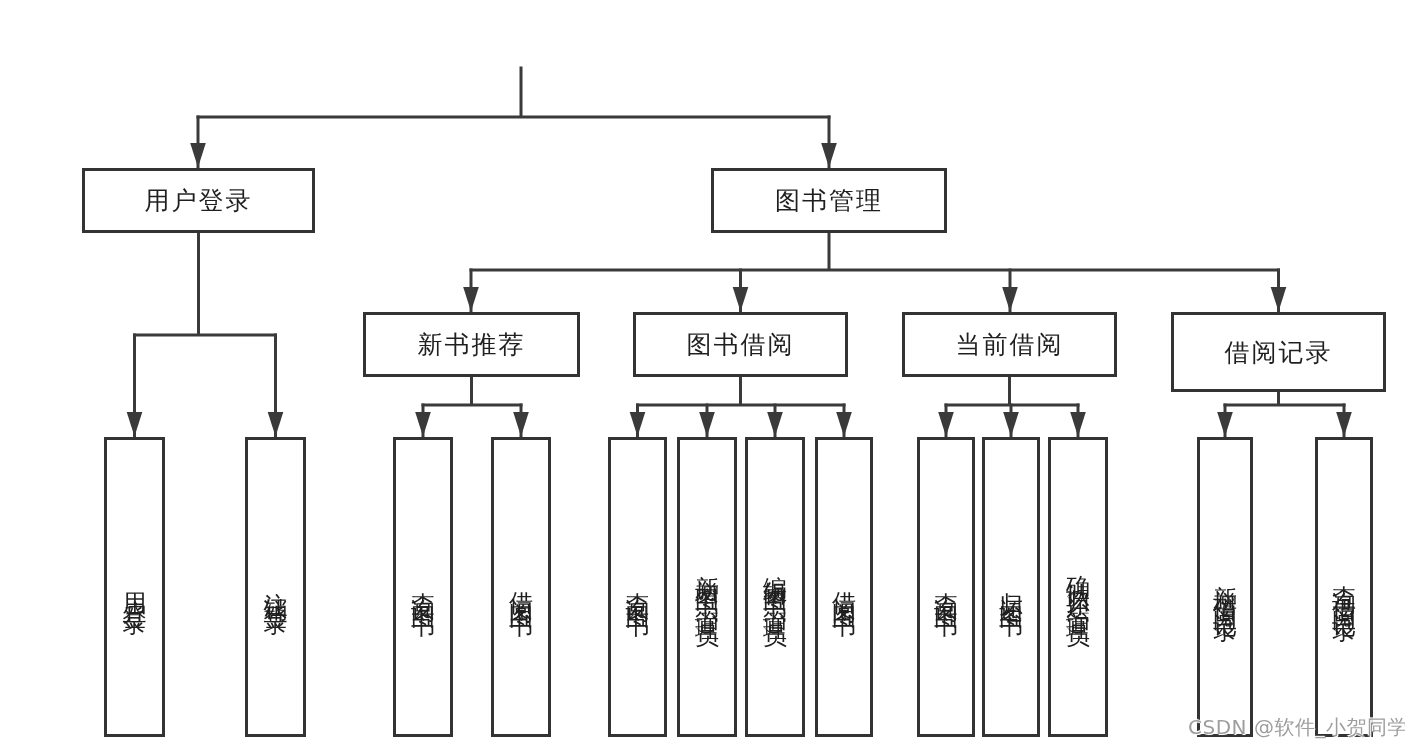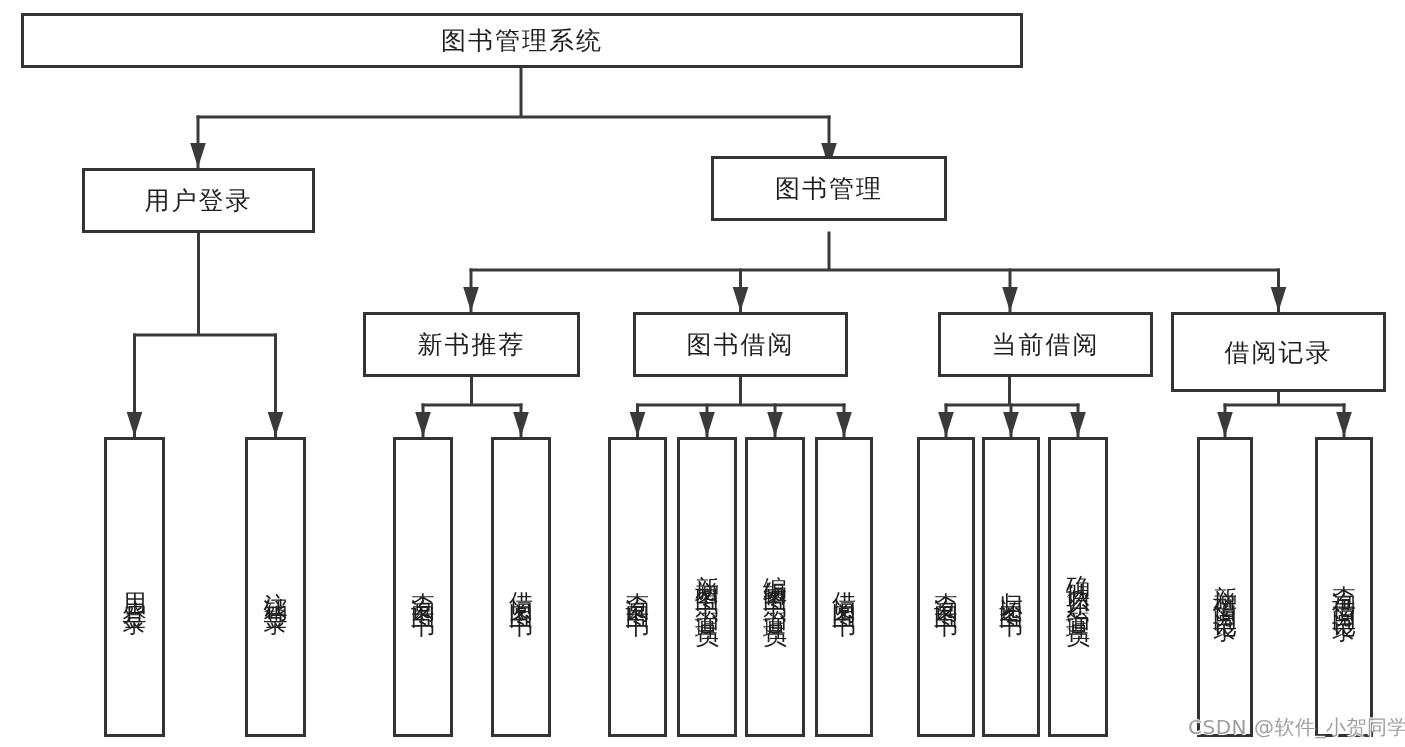--- a/index.html
+++ b/index.html
@@ -93,28 +93,27 @@
     <path class="cl" d="M1009.5,377 V405 M946,405 H1078"></path>
     <path class="cl" marker-end="url(#arrowhead)" d="M946,405 V436"></path>
     <path class="cl" marker-end="url(#arrowhead)" d="M1011,405 V436"></path>
     <path class="cl" marker-end="url(#arrowhead)" d="M1078,405 V436"></path>
 
     <path class="cl" d="M1278.5,377 V405 M1225,405 H1344"></path>
     <path class="cl" marker-end="url(#arrowhead)" d="M1225,405 V436"></path>
     <path class="cl" marker-end="url(#arrowhead)" d="M1344,405 V436"></path>
   </svg>
 
-  <div class="node hnode" style="left:21px; top:13px; width:1002px; height:55px;">图书管理系统</div>
 
   <div class="node hnode" style="left:82px; top:168px; width:233px; height:65px;">用户登录</div>
-  <div class="node hnode" style="left:711px; top:156px; width:236px; height:65px;">图书管理</div>
+  <div class="node hnode" style="left:711px; top:168px; width:236px; height:65px;">图书管理</div>
 
   <div class="node hnode" style="left:363px; top:312px; width:217px; height:65px;">新书推荐</div>
   <div class="node hnode" style="left:633px; top:312px; width:215px; height:65px;font-family:Liberation Mono, monospace;">图书借阅</div>
-  <div class="node hnode" style="left:902px; top:312px; width:215px; height:65px;margin-left:36px;">当前借阅</div>
+  <div class="node hnode" style="left:902px; top:312px; width:215px; height:65px;">当前借阅</div>
   <div class="node hnode" style="left:1171px; top:312px; width:215px; height:80px;">借阅记录</div>
 
   <div class="node vnode" style="left:104px; top:437px; width:61px; height:300px;">
     <span class="vlabel">用户登录</span>
   </div>
   <div class="node vnode" style="left:245px; top:437px; width:61px; height:300px;">
     <span class="vlabel">注销登录</span>
   </div>
 
   <div class="node vnode" style="left:393px; top:437px; width:60px; height:300px;">

